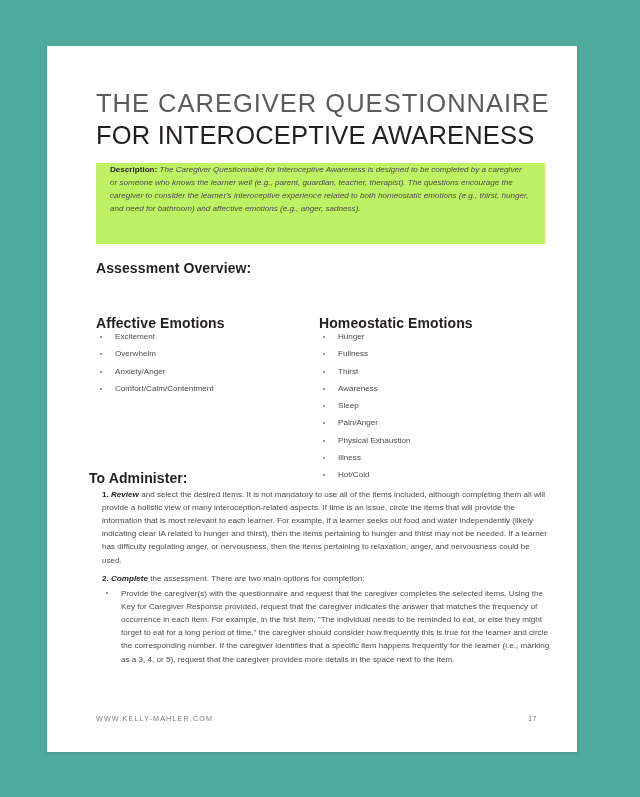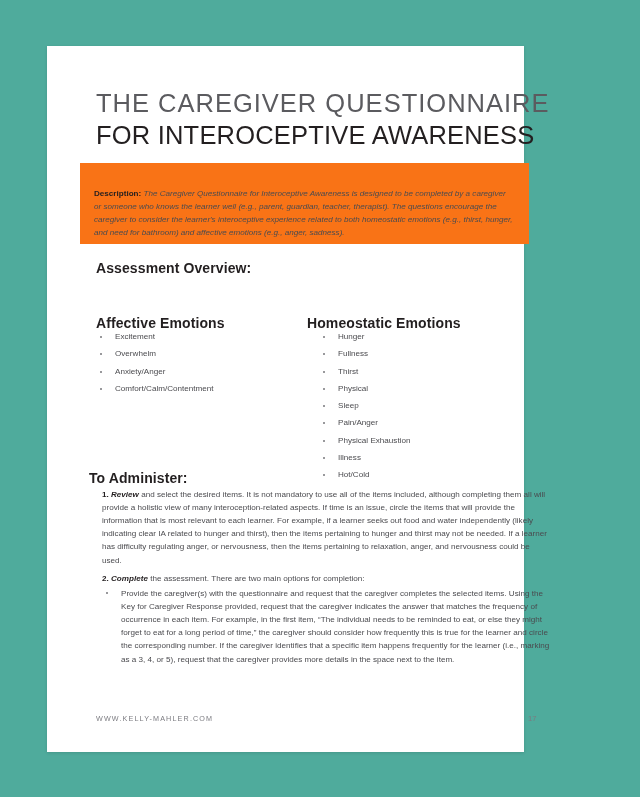--- a/index.html
+++ b/index.html
@@ -11,21 +11,21 @@
     height: 797px;
     background: #4fab9c;
     font-family: "Liberation Sans", sans-serif;
     overflow: hidden;
   }
 
   .page-frame {
     position: absolute;
     left: 47px;
     top: 46px;
-    width: 477px;
+    width: 530px;
     height: 706px;
     background: #ffffff;
     box-shadow: 0 1px 3px rgba(0,0,0,0.12);
   }
 
   .page-inner {
     position: absolute;
     left: 0;
     top: 0;
     width: 546px;
@@ -53,27 +53,27 @@
     letter-spacing: 0.2px;
     color: #231f20;
     line-height: 1.18;
     margin-top: 2px;
     white-space: nowrap;
   }
 
   
   .desc-box {
     position: absolute;
-    left: 33px;
+    left: 49px;
     top: 117px;
     width: 449px;
     height: 81px;
-    background: #f97316;
+    background: #bef264;
     box-sizing: border-box;
-    padding: 24px 14px 10px 14px;
+    padding: 0 14px 10px 14px;
   }
   .desc-text {
     font-size: 8.1px;
     line-height: 1.62;
     color: #4b4b4f;
     font-style: italic;
     margin: 0;
   }
   .desc-text .lead {
     font-style: normal;
@@ -103,21 +103,21 @@
     color: #4b4b4f;
   }
 
   .cat-heading-left {
     position: absolute;
     left: 49px;
     top: 269px;
   }
   .cat-heading-right {
     position: absolute;
-    left: 260px;
+    left: 272px;
     top: 269px;
   }
 
   ul.emotion-list {
     position: absolute;
     margin: 0;
     padding: 0;
     list-style: none;
   }
   ul.emotion-list.left  { left: 52px; top: 287px; width: 210px; }
@@ -245,21 +245,21 @@
       <li><span class="bullet"></span><span>Excitement</span></li>
       <li><span class="bullet"></span><span>Overwhelm</span></li>
       <li><span class="bullet"></span><span>Anxiety/Anger</span></li>
       <li><span class="bullet"></span><span>Comfort/Calm/Contentment</span></li>
     </ul>
 
     <ul class="emotion-list right">
       <li><span class="bullet"></span><span>Hunger</span></li>
       <li><span class="bullet"></span><span>Fullness</span></li>
       <li><span class="bullet"></span><span>Thirst</span></li>
-      <li><span class="bullet"></span><span>Physical</span></li>
+      <li><span class="bullet"></span><span>Awareness</span></li>
       <li><span class="bullet"></span><span>Sleep</span></li>
       <li><span class="bullet"></span><span>Pain/Anger</span></li>
       <li><span class="bullet"></span><span>Physical Exhaustion</span></li>
       <li><span class="bullet"></span><span>Illness</span></li>
       <li><span class="bullet"></span><span>Hot/Cold</span></li>
     </ul>
 
     <div class="sec-heading admin-heading">To Administer:</div>
 
     <div class="admin-item1"><span class="num-label"><span class="plain">1.</span> <span>Review</span></span><span> and select the desired items. It is not mandatory to use all of the items included, although completing them all will provide a holistic view of many interoception-related aspects. If time is an issue, circle the items that will provide the information that is most relevant to each learner. For example, if a learner seeks out food and water independently (likely indicating clear IA related to hunger and thirst), then the items pertaining to hunger and thirst may not be needed. If a learner has difficulty regulating anger, or nervousness, then the items pertaining to relaxation, anger, and nervousness could be used.</span></div>

